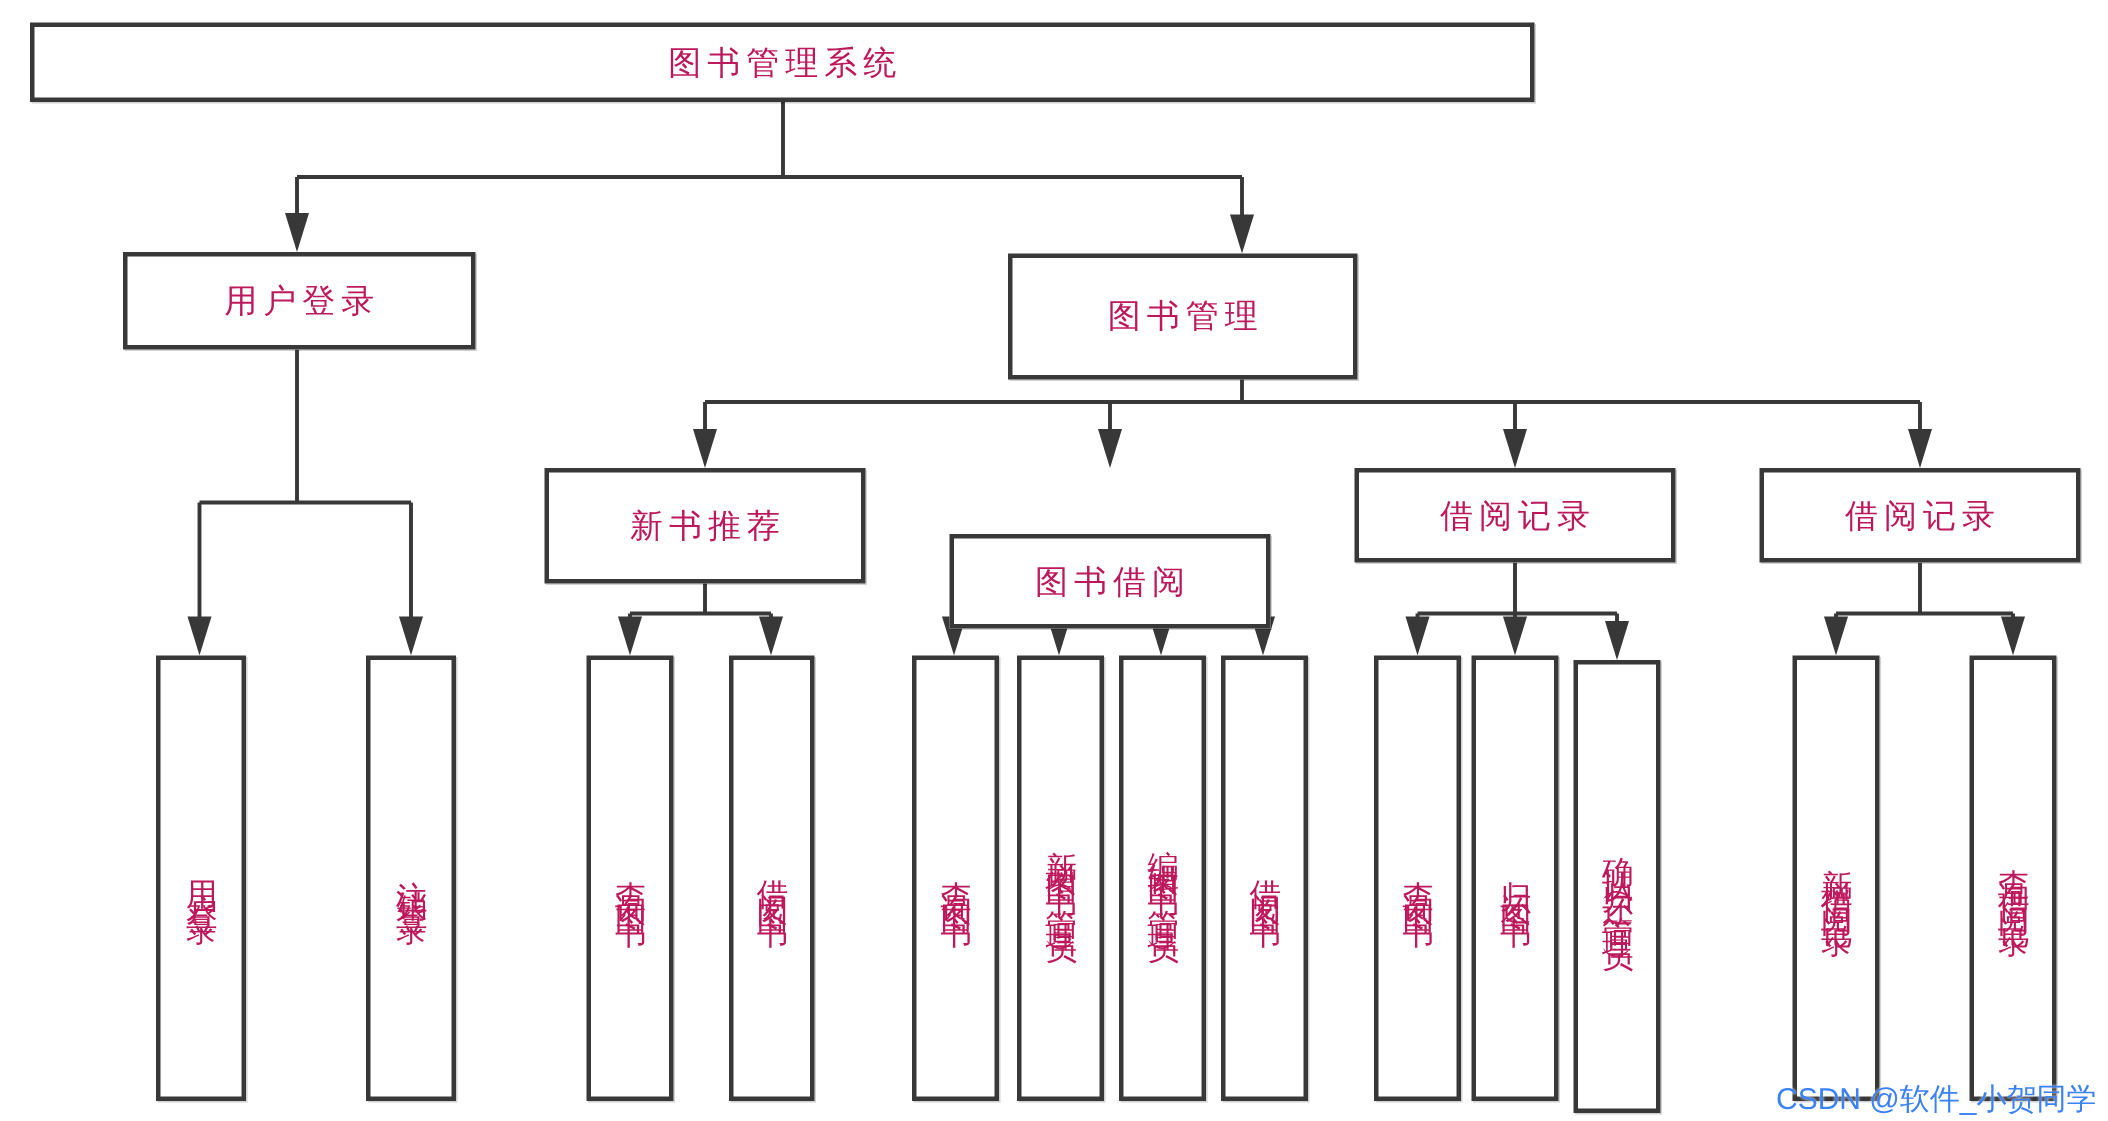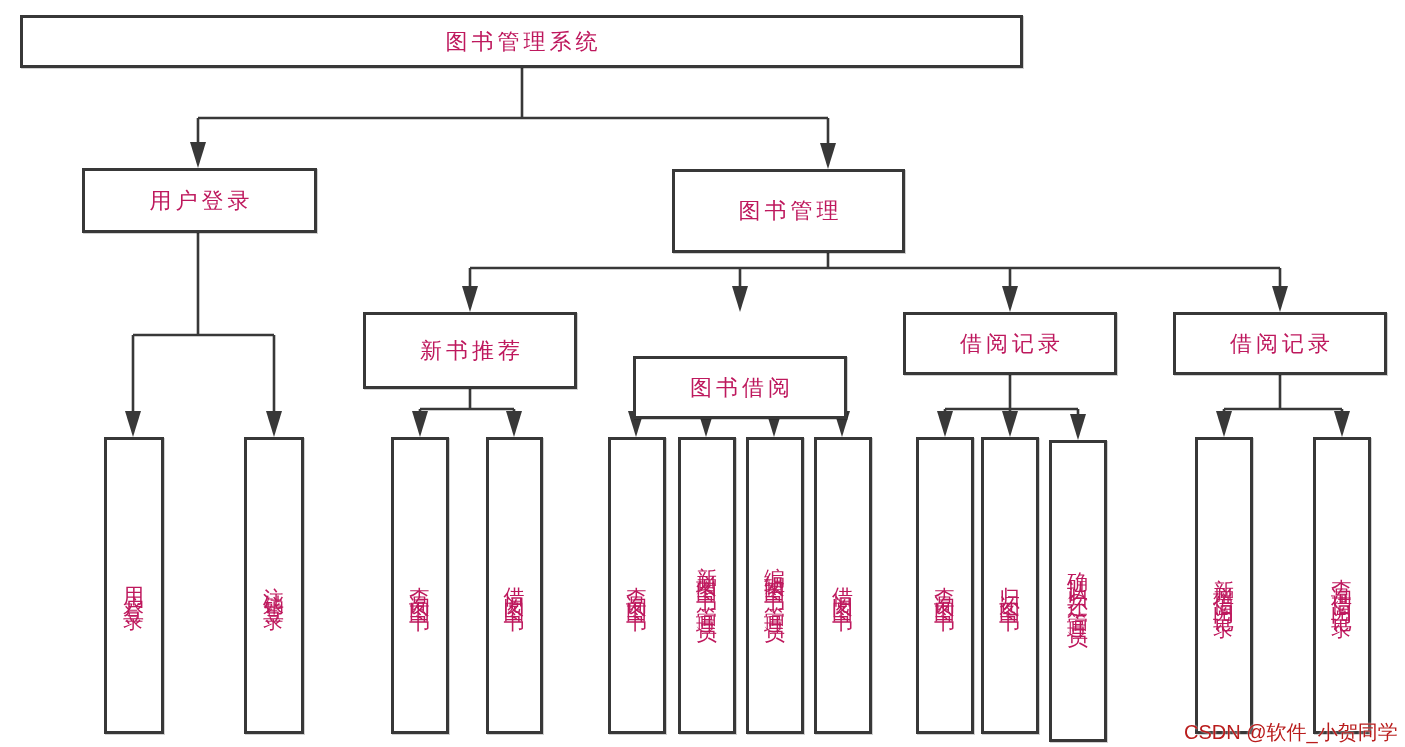--- a/index.html
+++ b/index.html
@@ -45,21 +45,21 @@
     text-orientation: mixed;
     font-size: 21px;
     letter-spacing: 8px;
     line-height: 1;
   }
   .watermark {
     position: absolute;
     left: 1184px;
     top: 719px;
     font-size: 20px;
-    color: #b91c1c;
+    color: #3b82f6;
     white-space: nowrap;
     text-shadow: 0 0 2px #ffffff;
     z-index: 5;
   }
 </style>
 </head>
 <body>
 
 <div class="canvas">
 

